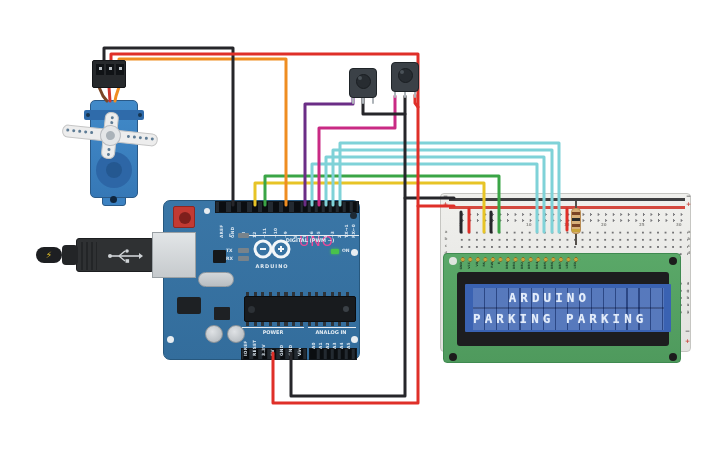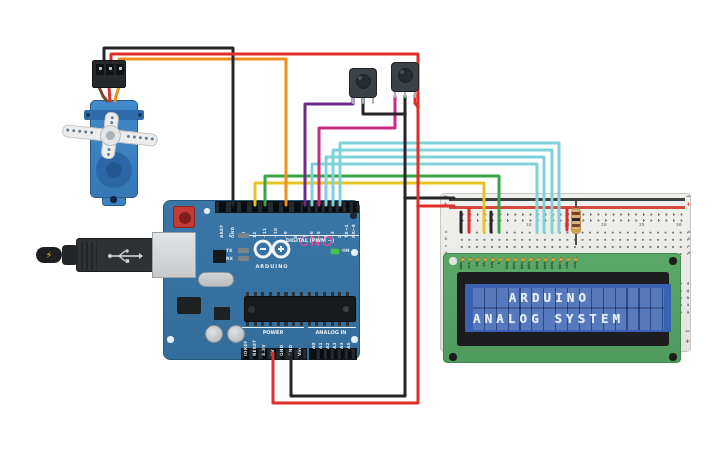--- a/index.html
+++ b/index.html
@@ -92,21 +92,21 @@
     <div class="a" style="left:225px;top:3px;width:8px;height:8px;border-radius:50%;background:#1c1c1c"></div>
     <div class="a" style="left:5px;top:99px;width:8px;height:8px;border-radius:50%;background:#1c1c1c"></div>
     <div class="a" style="left:225px;top:99px;width:8px;height:8px;border-radius:50%;background:#1c1c1c"></div>
 
     <div class="dots" style="left:15px;top:2px;width:122px;height:7px;background-image:radial-gradient(circle 2.3px at 3.7px 3.5px,#caa63e 60%,#6d5a1e 98%,transparent);background-size:7.55px 7px"></div>
 
     <div class="a" style="left:13px;top:18px;width:212px;height:74px;background:#1d1d1f;border-radius:3px"></div>
     <div class="a" style="left:21px;top:30px;width:206px;height:48px;background:#3a62b2;border-radius:1px">
       <div class="a" style="left:8px;top:3.5px;width:191px;height:42px;background-color:rgba(255,255,255,.05);background-image:repeating-linear-gradient(90deg,rgba(255,255,255,.10) 0 10.7px,rgba(15,30,75,.45) 10.7px 11.9px),linear-gradient(180deg,rgba(255,255,255,0) 0 19.5px,rgba(15,30,75,.45) 19.5px 21.5px,rgba(255,255,255,0) 21.5px)">
         <div class="lcd-line" style="left:35.7px;top:0">ARDUINO</div>
-        <div class="lcd-line" style="left:0;top:21.5px">ANALOG SYSTEM</div>
+        <div class="lcd-line" style="left:0;top:21.5px">PARKING PARKING</div>
       </div>
     </div>
   </div>
 
   <span class="lcdlbl" style="left:454px;top:267px">GND</span>
   <span class="lcdlbl" style="left:462px;top:267px">VCC</span>
   <span class="lcdlbl" style="left:470px;top:267px">V0</span>
   <span class="lcdlbl" style="left:477px;top:267px">RS</span>
   <span class="lcdlbl" style="left:485px;top:267px">RW</span>
   <span class="lcdlbl" style="left:492px;top:267px">E</span>

